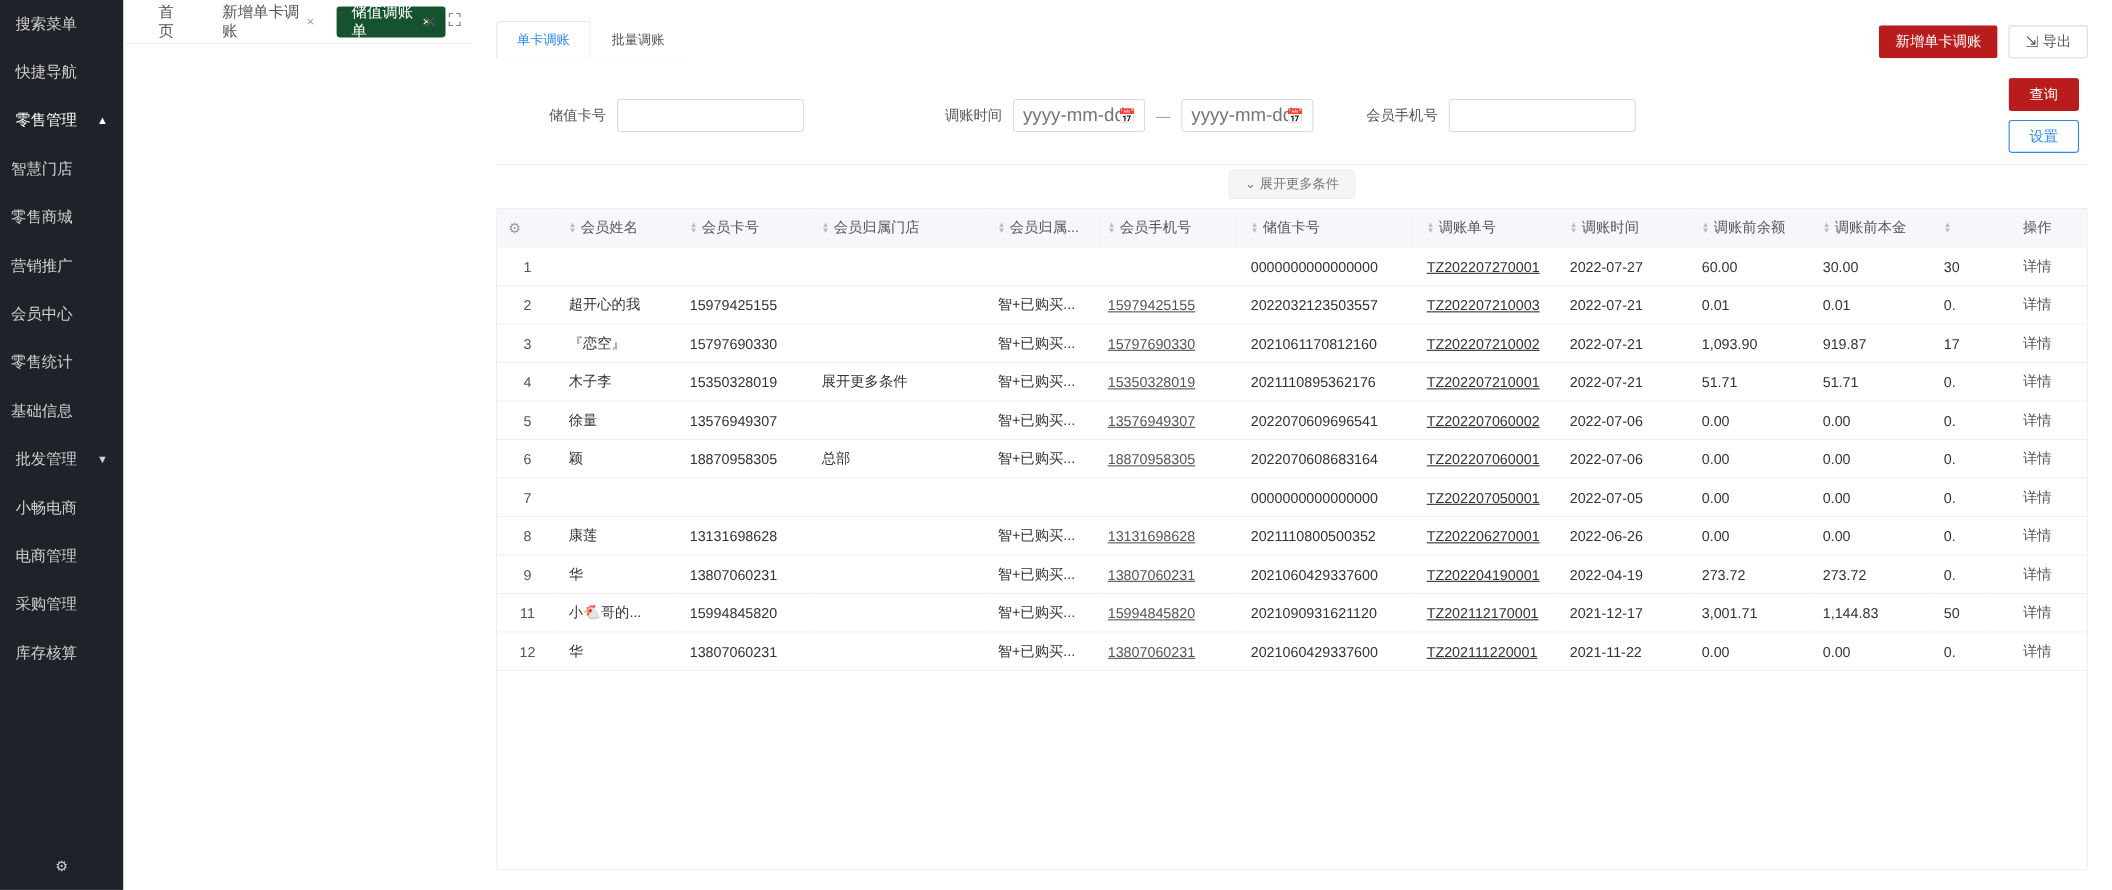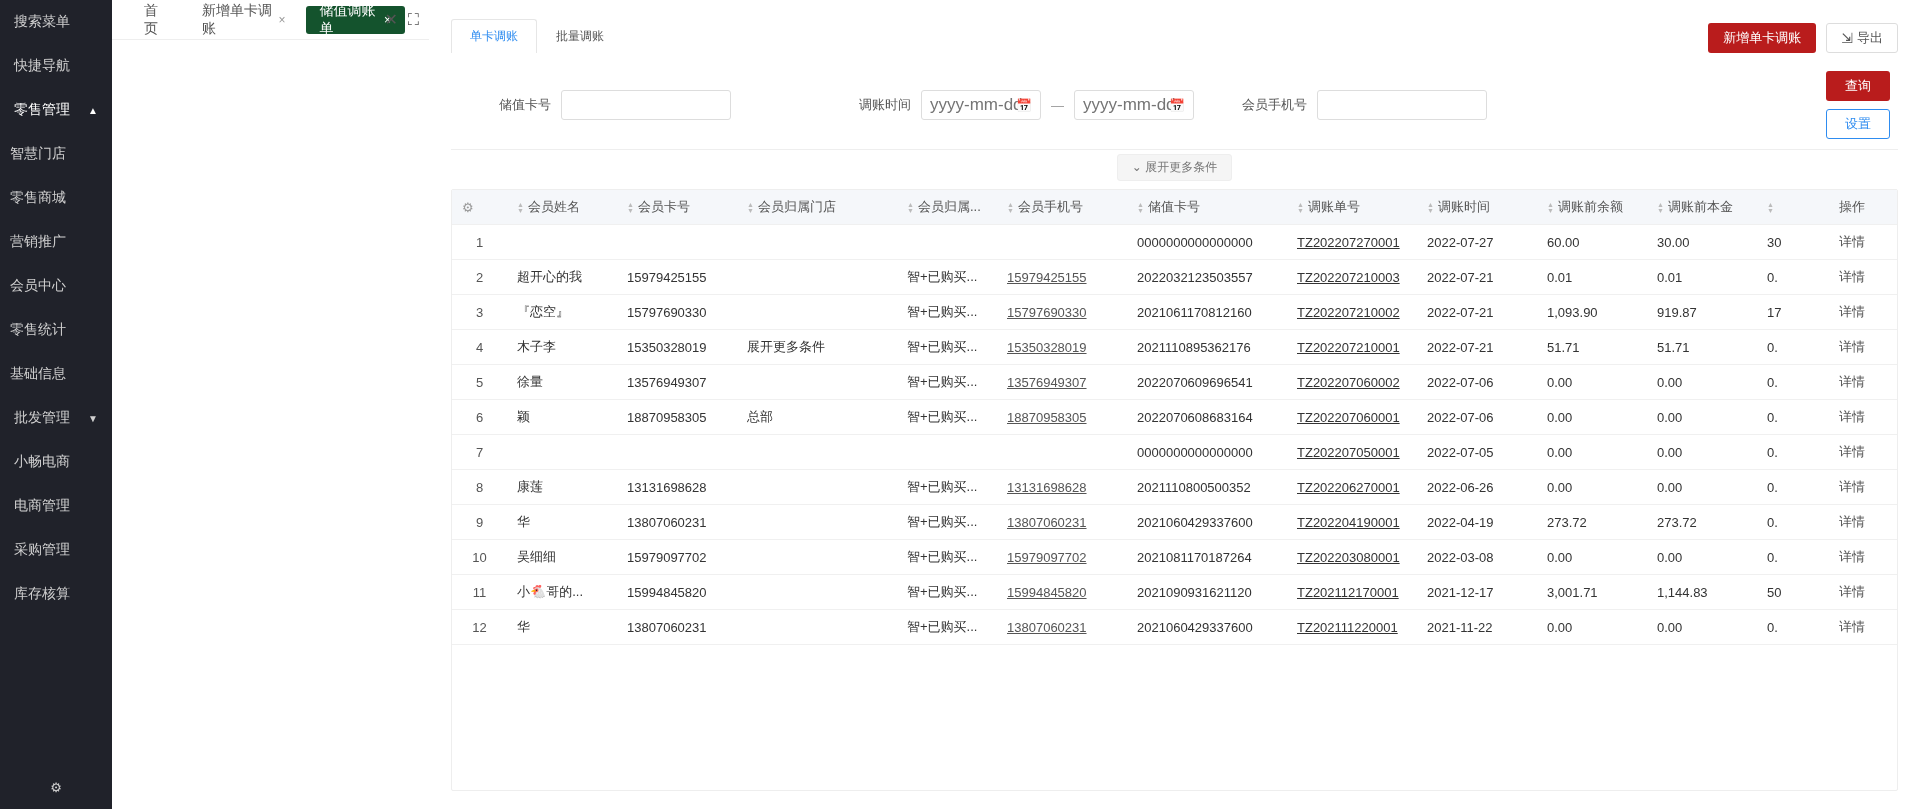--- a/index.html
+++ b/index.html
@@ -333,35 +333,20 @@
                 <td class="link">13807060231</td>
                 <td>2021060429337600</td>
                 <td class="link2">TZ202204190001</td>
                 <td>2022-04-19</td>
                 <td class="num">273.72</td>
                 <td class="num">273.72</td>
                 <td class="num">0.</td>
                 <td style="text-align:center"><span class="op-link">详情</span></td>
               </tr>
               <tr>
-                <td class="idx">10</td>
-                <td>吴细细</td>
-                <td>15979097702</td>
-                <td></td>
-                <td>智+已购买...</td>
-                <td class="link">15979097702</td>
-                <td>2021081170187264</td>
-                <td class="link2">TZ202203080001</td>
-                <td>2022-03-08</td>
-                <td class="num">0.00</td>
-                <td class="num">0.00</td>
-                <td class="num">0.</td>
-                <td style="text-align:center"><span class="op-link">详情</span></td>
-              </tr>
-              <tr>
                 <td class="idx">11</td>
                 <td>小🐔哥的...</td>
                 <td>15994845820</td>
                 <td></td>
                 <td>智+已购买...</td>
                 <td class="link">15994845820</td>
                 <td>2021090931621120</td>
                 <td class="link2">TZ202112170001</td>
                 <td>2021-12-17</td>
                 <td class="num">3,001.71</td>

